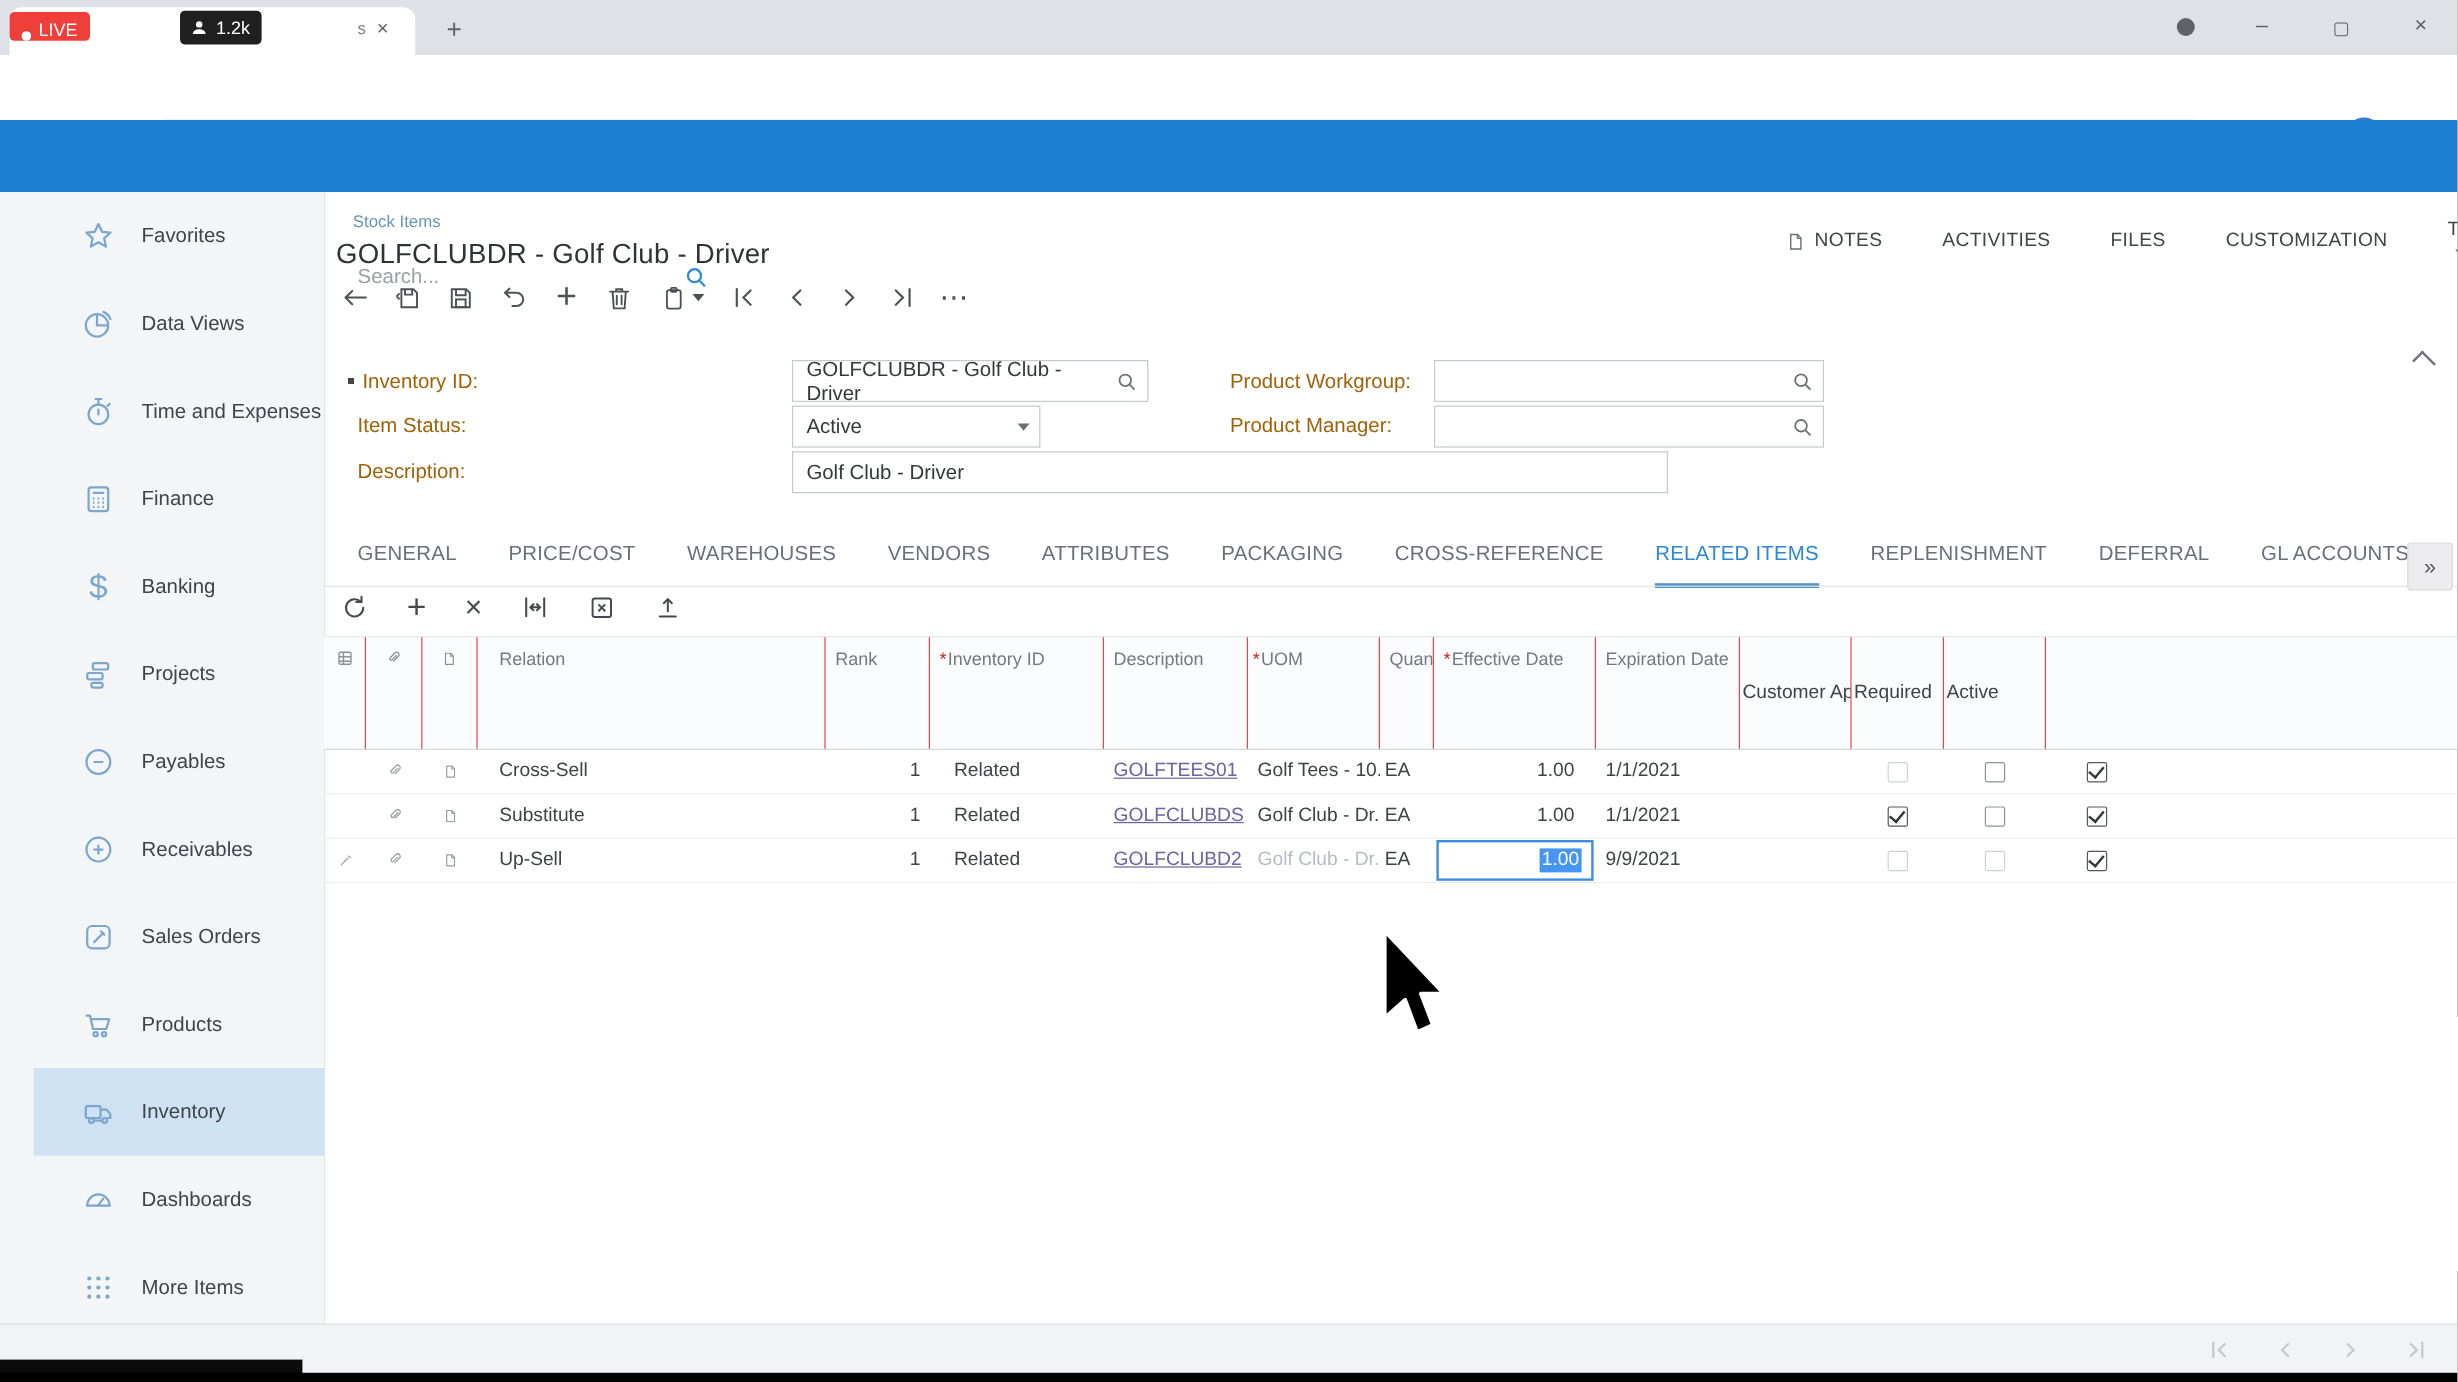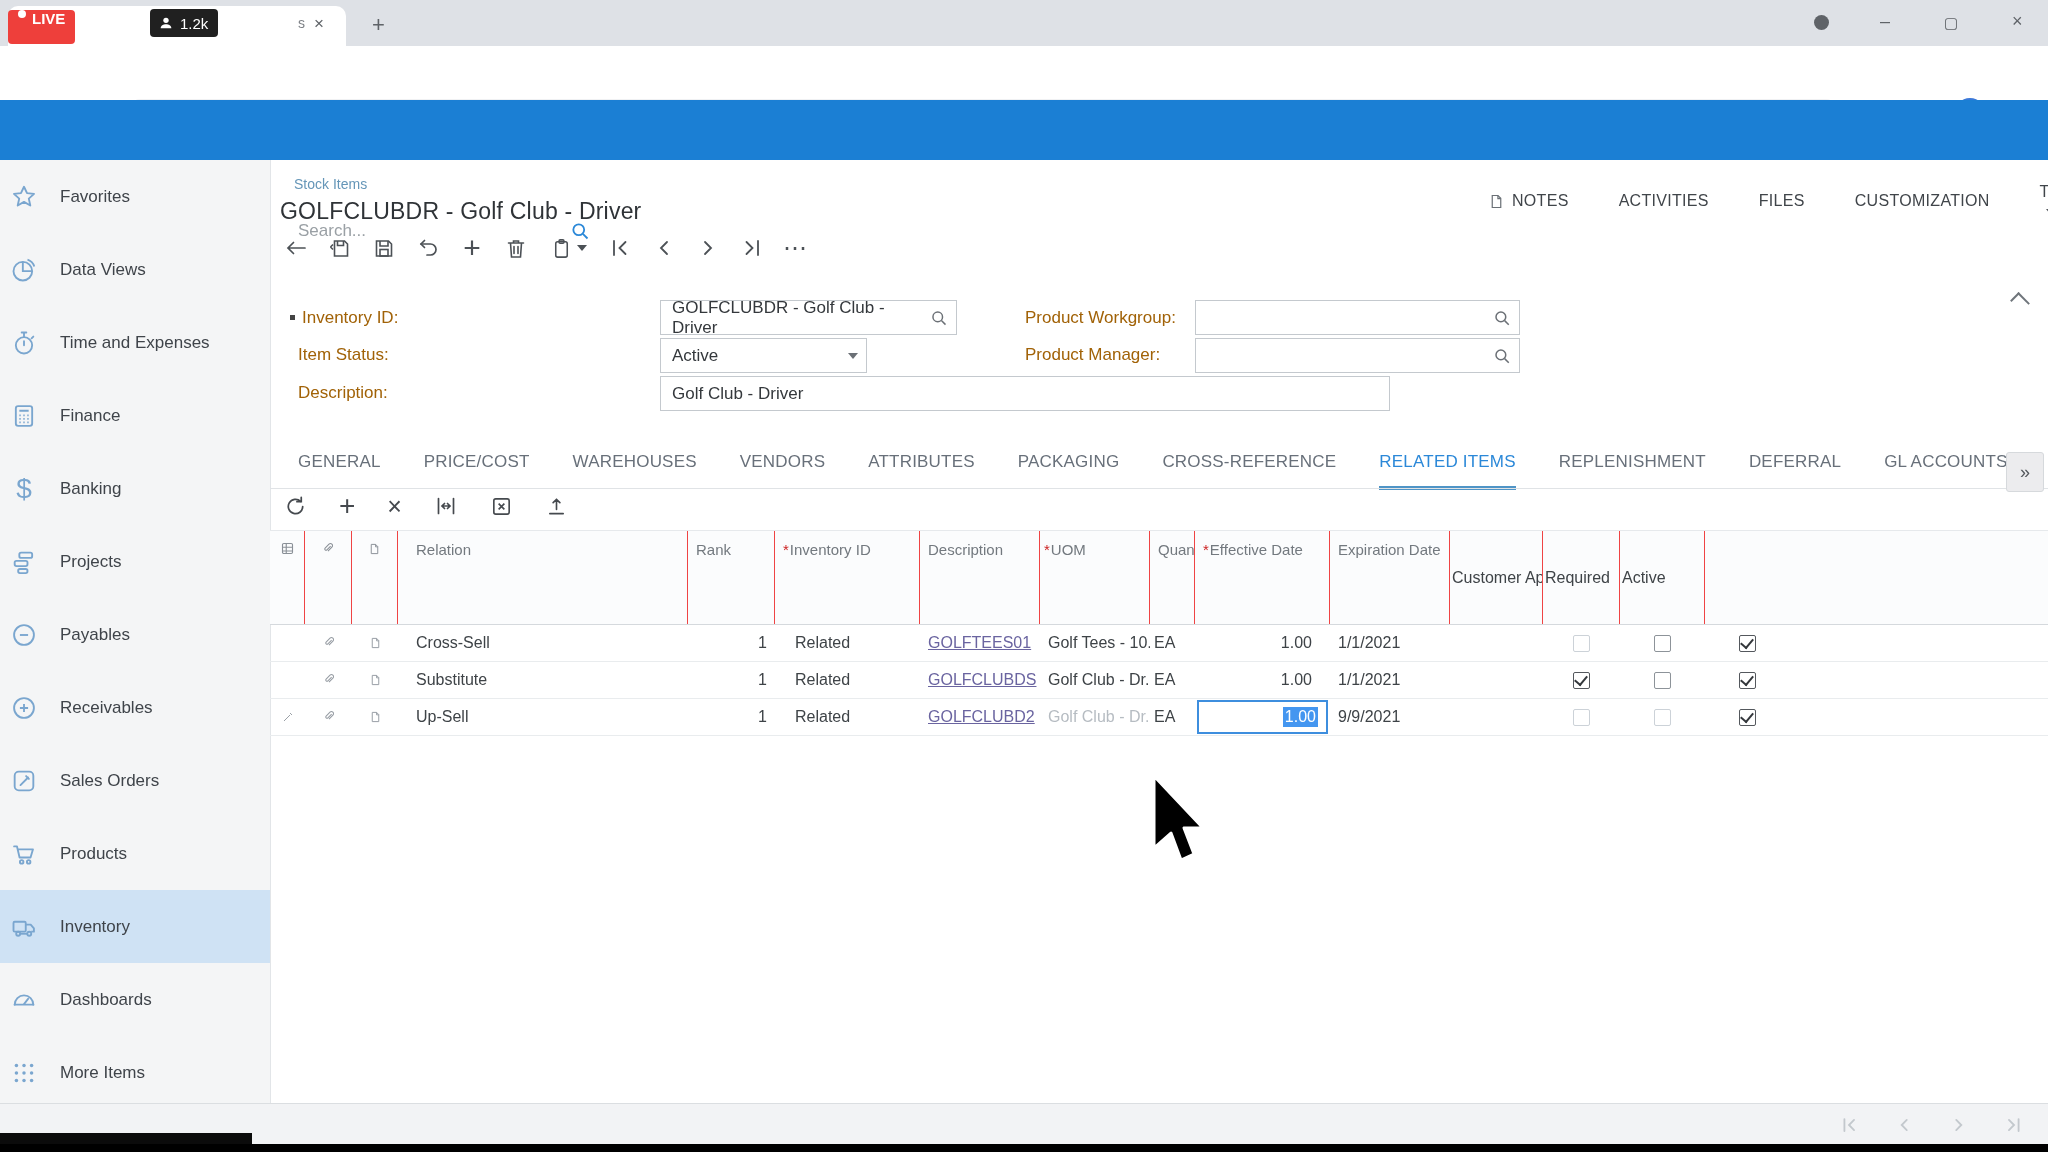--- a/index.html
+++ b/index.html
@@ -7,22 +7,22 @@
          font-family:"Liberation Sans","DejaVu Sans",sans-serif;-webkit-font-smoothing:antialiased;}
   .abs{position:absolute;}
   svg{display:block;}
 
   
   #tabstrip{left:0;top:0;width:2048px;height:46px;background:#dee1e6;}
   #tab{left:8px;top:6px;width:338px;height:40px;background:#fff;border-radius:10px 10px 0 0;}
   .tab-close{left:314px;top:14px;font-size:17px;color:#5f6368;}
   .newtab{left:372px;top:12px;font-size:22px;color:#5f6368;font-weight:300;}
   .tab-frag{left:298px;top:15px;font-size:14px;color:#7d8186;}
-  #live-badge{left:8px;top:10px;height:34px;background:#ee3f3b;border-radius:4px;color:#fff;
-              display:flex;align-items:flex-start;gap:6px;padding:0 10px;font-size:15px;font-weight:bold;}
+  #live-badge{left:8px;top:10px;height:24px;background:#ee3f3b;border-radius:4px;color:#fff;
+              display:flex;align-items:flex-end;gap:6px;padding:0 10px;font-size:15px;font-weight:normal;}
   #live-dot{width:8px;height:8px;border-radius:50%;background:#fff;}
   #viewers-badge{left:150px;top:9px;height:28px;background:rgba(15,15,15,.93);border-radius:4px;color:#fff;
               display:flex;align-items:center;gap:6px;padding:0 10px 0 8px;font-size:15px;}
   .win-dot{left:1814px;top:15px;width:15px;height:15px;border-radius:50%;background:#5f6368;}
   .win-btn{top:11px;font-size:18px;color:#5f6368;}
   #toolbar{left:0;top:46px;width:2048px;height:54px;background:#fff;border-bottom:1px solid #d8dadd;}
   .nav-ico{top:60px;color:#5f6368;}
   #urlpill{left:122px;top:53px;width:1722px;height:39px;background:#f0f1f3;border-radius:20px;}
   #urltext{left:168px;top:63px;font-size:17px;color:#33383d;white-space:nowrap;}
   #avatar{left:1954px;top:52px;width:32px;height:32px;border-radius:50%;background:#3b78d8;color:#fff;
@@ -42,21 +42,21 @@
   #tenant .n{font-size:19px;font-weight:bold;line-height:24px;}
   #tenant .s{font-size:15px;opacity:.9;line-height:18px;}
   .chev-dn{width:11px;height:11px;border-right:2.4px solid #fff;border-bottom:2.4px solid #fff;transform:rotate(45deg);}
   #help-btn{left:1780px;top:113px;width:30px;height:30px;border:2px solid #fff;border-radius:50%;color:#fff;
             font-size:17px;font-weight:bold;display:flex;align-items:center;justify-content:center;}
   #userblock{left:1848px;top:115px;display:flex;align-items:center;gap:12px;color:#fff;}
   #userblock .u{font-size:18px;font-weight:bold;}
 
   
   #sidebar{left:0;top:160px;width:270px;height:943px;background:#f4f5f6;border-right:1px solid #e2e5e8;}
-  .sb-item{display:flex;align-items:center;gap:22px;height:73px;padding-left:10px;box-sizing:border-box;color:#7aa6cf;}
+  .sb-item{display:flex;align-items:center;gap:22px;height:73px;padding-left:40px;box-sizing:border-box;color:#7aa6cf;margin-left:28px;}
   .sb-item .lbl{font-size:17px;color:#3f444a;}
   .sb-item.sel{background:#cfe2f4;}
   .sb-foot{left:0;top:1103px;width:270px;height:42px;display:flex;align-items:center;justify-content:space-between;
            padding:0 20px;box-sizing:border-box;}
   .dots{color:#8b9197;font-size:20px;font-weight:bold;letter-spacing:2px;}
   .chev-l{width:12px;height:12px;border-left:2.5px solid #6f757b;border-bottom:2.5px solid #6f757b;transform:rotate(45deg);}
 
   
   #breadcrumb{left:294px;top:176px;font-size:14px;color:#6596b8;}
   #pagetitle{left:280px;top:198px;font-size:23px;color:#2f3337;font-weight:500;letter-spacing:.2px;}

